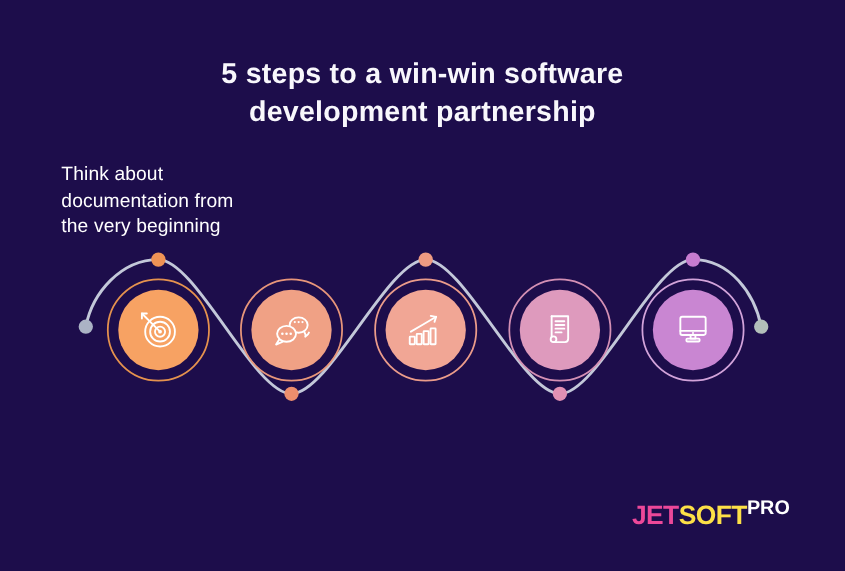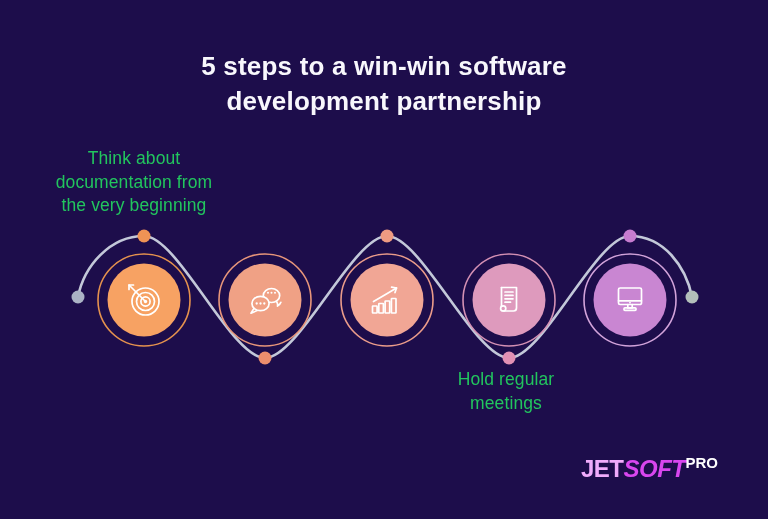--- a/index.html
+++ b/index.html
@@ -5,51 +5,49 @@
   html,body{margin:0;padding:0;}
   body{background:#1D0D4B;font-family:"Liberation Sans",sans-serif;}
   .canvas{position:relative;width:768px;height:519px;background:#1D0D4B;overflow:hidden;}
   .title{
     position:absolute;top:49px;left:50%;transform:translateX(-50%);
     width:560px;margin:0;text-align:center;color:#F8F7FC;
     font-size:26px;font-weight:700;line-height:35px;white-space:pre-line;letter-spacing:.2px;
   }
   .step-label{
     position:absolute;transform:translateX(-50%);
-    color:#22c55e;font-size:17.5px;font-weight:500;line-height:23.5px;
-    text-align:center;white-space:pre-line;letter-spacing:.1px;
+    color:#ffffff;font-size:17.5px;font-weight:500;line-height:23.5px;
+    white-space:pre-line;letter-spacing:.1px;
   }
   .label-1{left:134px;top:147px;}
   .label-2{left:263px;top:368px;}
   .label-3{left:389px;top:149px;}
   .label-4{left:506px;top:368px;}
   .label-5{left:629px;top:149px;}
   .wave-svg{position:absolute;left:0;top:0;width:768px;height:519px;}
   .icon{stroke:#FFFFFF;fill:none;stroke-width:1.7;stroke-linecap:round;stroke-linejoin:round;}
   .logo{
     position:absolute;right:50px;bottom:36px;
     font-weight:700;font-size:24px;letter-spacing:-0.5px;color:#FFFFFF;
   }
-  .logo .jet{color:#f0abfc;margin-top:48px;}
-  .logo .soft{color:#d946ef;font-style:italic;}
-  .logo .pro{font-size:15px;vertical-align:9px;letter-spacing:0;}
+  .logo .jet{color:#ec4899;margin-top:48px;}
+  .logo .soft{color:#fde047;}
+  .logo .pro{font-size:18px;vertical-align:9px;letter-spacing:0;}
 </style>
 </head>
 <body>
 
 <div class="canvas">
 
   <h1 class="title">5 steps to a win-win software
 development partnership</h1>
 
   <div class="step-label label-1">Think about
 documentation from
 the very beginning</div>
-  <div class="step-label label-4">Hold regular
-meetings</div>
 
   <svg class="wave-svg" viewBox="0 0 768 519">
 
     <path d="M 78 297 C 84 266, 110 236, 144 236
              C 178 236, 231 358, 265 358
              C 299 358, 353 236, 387 236
              C 421 236, 475 358, 509 358
              C 543 358, 596 236, 630 236
              C 664 236, 686 267, 692 297" fill="none" stroke-width="2.6" stroke="#C3C8D9"></path>
 

